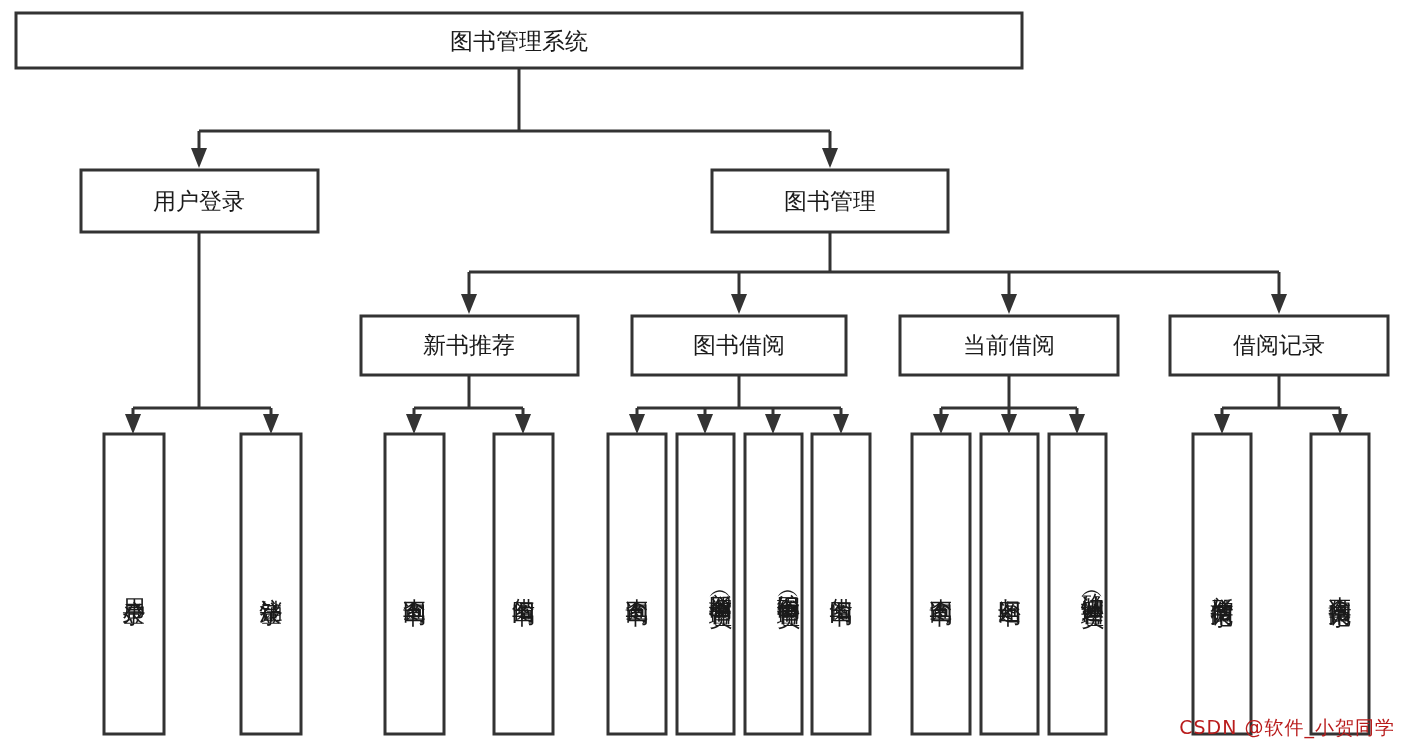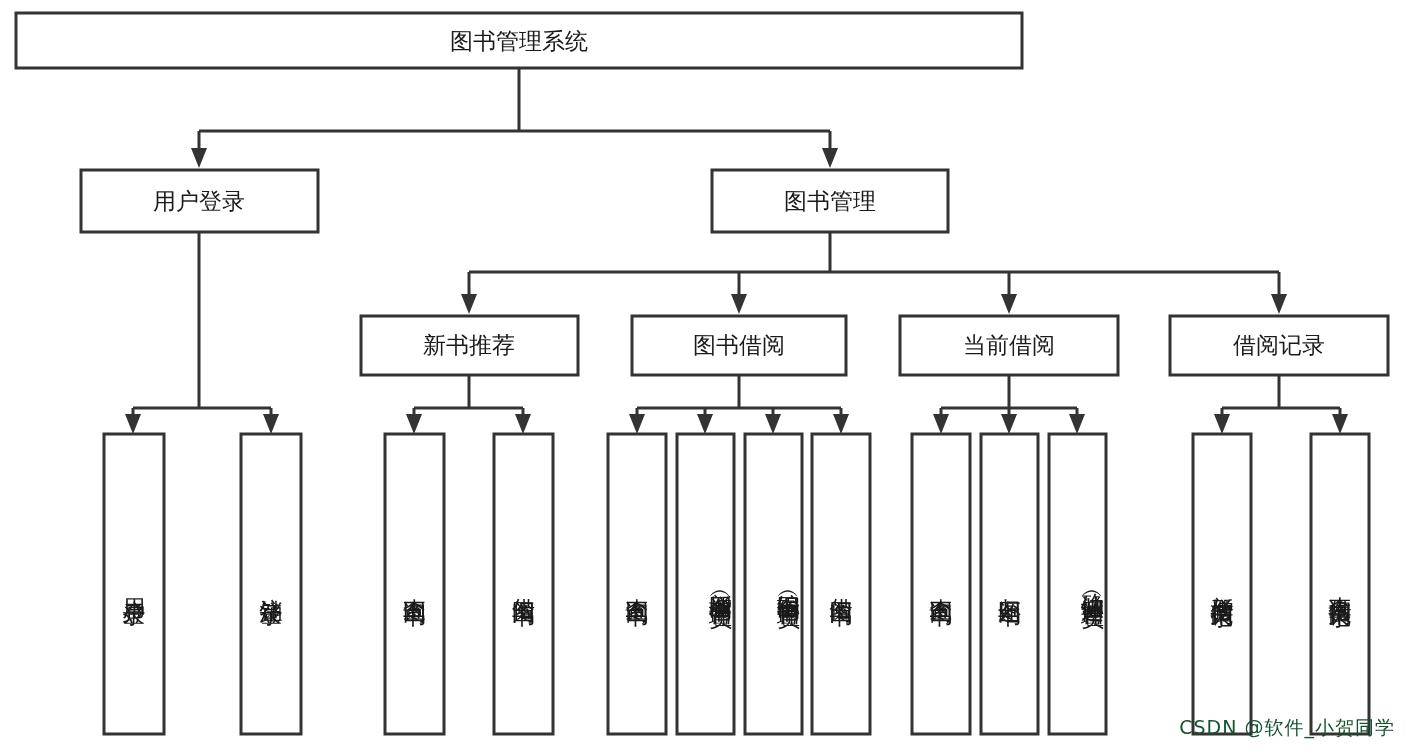--- a/index.html
+++ b/index.html
@@ -64,21 +64,21 @@
     text-align: center;
     white-space: nowrap;
     pointer-events: none;
   }
   .watermark {
     position: absolute;
     right: 10px;
     bottom: 6px;
     font-family: "DejaVu Sans", "Liberation Sans", sans-serif;
     font-size: 19px;
-    color: #14532d;
+    color: #b91c1c;
     letter-spacing: 1px;
     white-space: nowrap;
   }
 </style>
 </head>
 <body>
 
 <div id="diagram-root">
 
   <svg class="flow" viewBox="0 0 1405 747" xmlns="http://www.w3.org/2000/svg">

